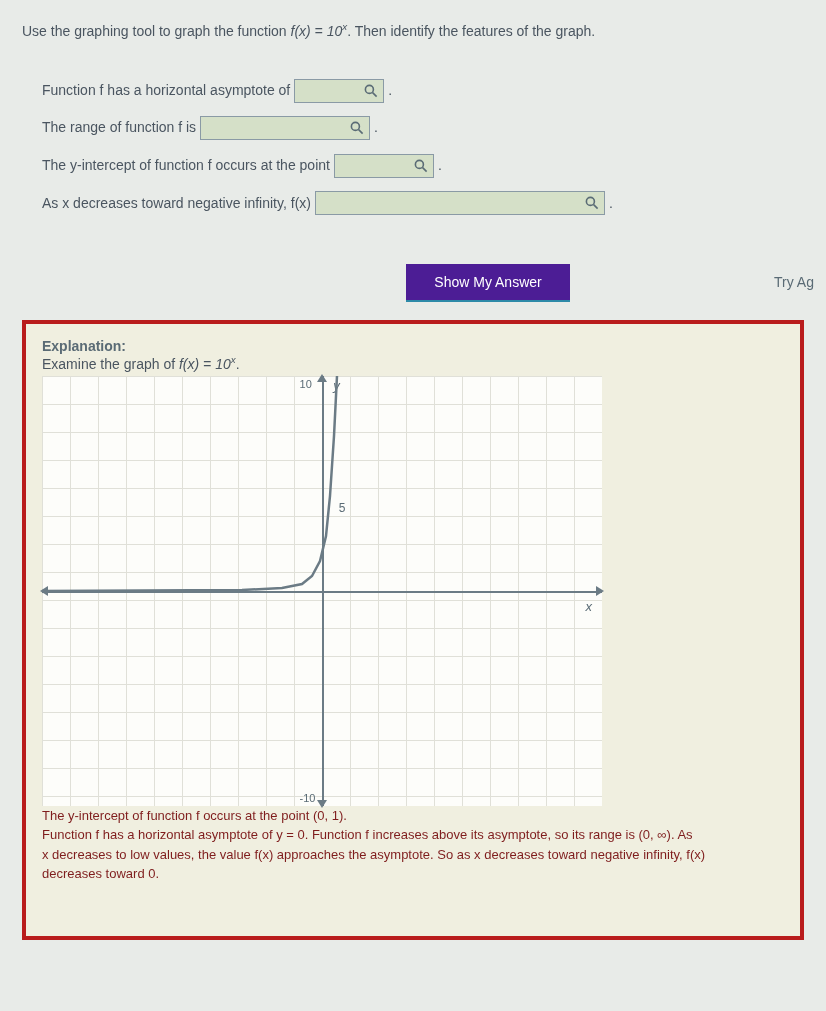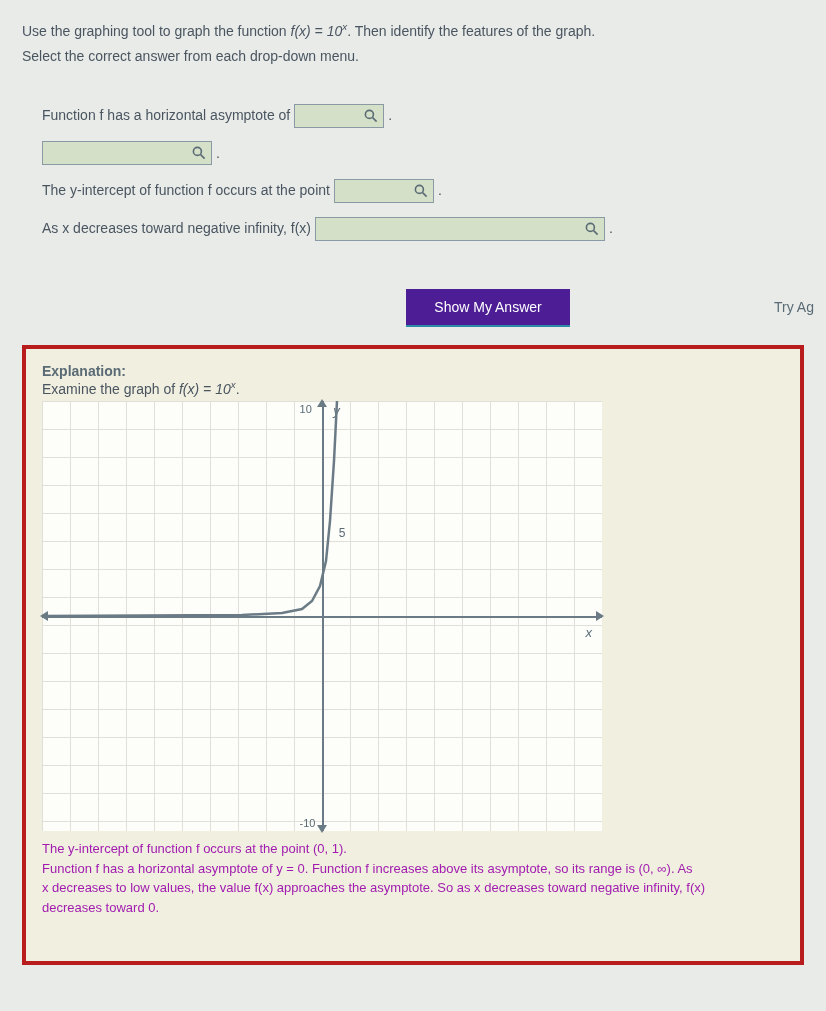--- a/index.html
+++ b/index.html
@@ -98,52 +98,51 @@
   .axis-arrow-xl { position:absolute; top:50%; left:-2px; transform:translateY(-50%); border-right:8px solid #6b7b85; border-top:5px solid transparent; border-bottom:5px solid transparent; }
   .axis-arrow-y { position:absolute; left:50%; top:-2px; transform:translateX(-50%); border-bottom:8px solid #6b7b85; border-left:5px solid transparent; border-right:5px solid transparent; }
   .axis-arrow-yb { position:absolute; left:50%; bottom:-2px; transform:translateX(-50%); border-top:8px solid #6b7b85; border-left:5px solid transparent; border-right:5px solid transparent; }
   .xlabel { position:absolute; right:10px; top:52%; font-style:italic; font-size:13px; color:#5a6b75;}
   .ylabel { position:absolute; left:52%; top:2px; font-style:italic; font-size:13px; color:#5a6b75;}
   .ylabel-pre { position:absolute; left:46%; top:2px; font-size:11px; color:#5a6b75;}
   .ylabel-bot { position:absolute; left:46%; bottom:2px; font-size:11px; color:#5a6b75;}
   .tick5 { position:absolute; left:53%; top:29%; font-size:12px; color:#5a6b75;}
   svg.curve { position:absolute; inset:0; }
   .exp-text {
-    margin-top:8px;
     font-size:13px;
     line-height:1.5;
-    color:#a21caf;
+    color:#7f1d1d;
   }
   .formula { font-style: italic; }
   sup { font-size: 0.7em; }
 </style>
 </head>
 <body>
 
 <div class="instruction">
   <span>Use the graphing tool to graph the function </span>
   <span class="formula"><span>f(x) = 10</span><sup>x</sup></span><span>. Then identify the features of the graph.</span>
   <br>
-  <span>Select the correct answer from each drop-down menu.</span>
 </div>
 
 <div class="question-block">
 
   <div class="qline">
     <span>Function f has a horizontal asymptote of </span>
     <span class="dropdown dd-w1">
       <svg class="search-icon" viewBox="0 0 20 20">
           <circle cx="8" cy="8" r="5"></circle>
           <line x1="12" y1="12" x2="17" y2="17"></line>
         </svg>
     </span>
     <span>.</span>
   </div>
 
   <div class="qline">
+    <span>The range of function f is </span>
     <span class="dropdown dd-w2">
       <svg class="search-icon" viewBox="0 0 20 20">
           <circle cx="8" cy="8" r="5"></circle>
           <line x1="12" y1="12" x2="17" y2="17"></line>
         </svg>
     </span>
     <span>.</span>
   </div>
 
   <div class="qline">

